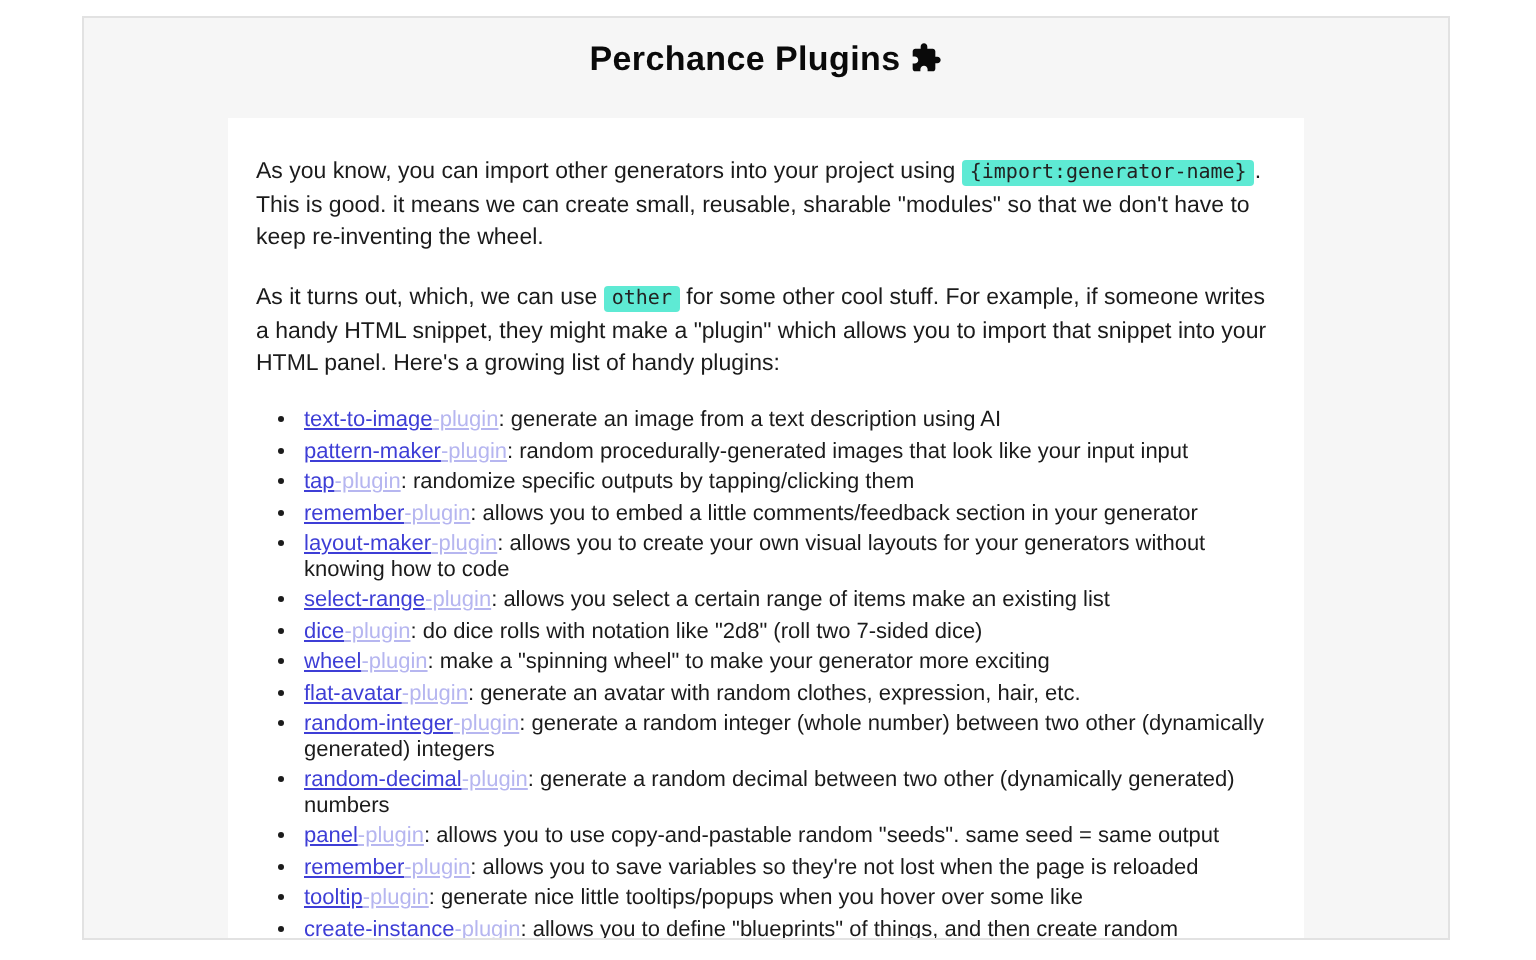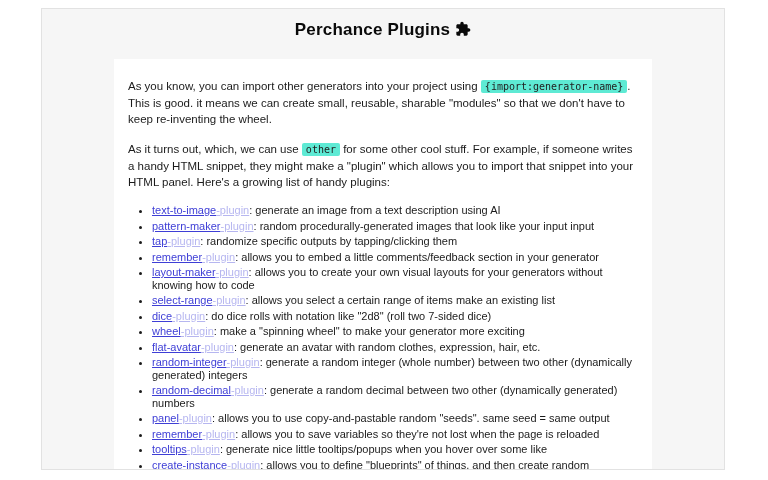--- a/index.html
+++ b/index.html
@@ -87,17 +87,17 @@
         <li><a class="ln" href="#">remember</a><a class="lp" href="#">-plugin</a><span>: allows you to embed a little comments/feedback section in your generator</span></li>
         <li><a class="ln" href="#">layout-maker</a><a class="lp" href="#">-plugin</a><span>: allows you to create your own visual layouts for your generators without knowing how to code</span></li>
         <li><a class="ln" href="#">select-range</a><a class="lp" href="#">-plugin</a><span>: allows you select a certain range of items make an existing list</span></li>
         <li><a class="ln" href="#">dice</a><a class="lp" href="#">-plugin</a><span>: do dice rolls with notation like "2d8" (roll two 7-sided dice)</span></li>
         <li><a class="ln" href="#">wheel</a><a class="lp" href="#">-plugin</a><span>: make a "spinning wheel" to make your generator more exciting</span></li>
         <li><a class="ln" href="#">flat-avatar</a><a class="lp" href="#">-plugin</a><span>: generate an avatar with random clothes, expression, hair, etc.</span></li>
         <li><a class="ln" href="#">random-integer</a><a class="lp" href="#">-plugin</a><span>: generate a random integer (whole number) between two other (dynamically generated) integers</span></li>
         <li><a class="ln" href="#">random-decimal</a><a class="lp" href="#">-plugin</a><span>: generate a random decimal between two other (dynamically generated) numbers</span></li>
         <li><a class="ln" href="#">panel</a><a class="lp" href="#">-plugin</a><span>: allows you to use copy-and-pastable random "seeds". same seed = same output</span></li>
         <li><a class="ln" href="#">remember</a><a class="lp" href="#">-plugin</a><span>: allows you to save variables so they're not lost when the page is reloaded</span></li>
-        <li><a class="ln" href="#">tooltips</a><a class="lp" href="#">-plugin</a><span>: generate nice little tooltips/popups when you hover over some like</span></li>
+        <li><a class="ln" href="#">tooltip</a><a class="lp" href="#">-plugin</a><span>: generate nice little tooltips/popups when you hover over some like</span></li>
         <li><a class="ln" href="#">create-instance</a><a class="lp" href="#">-plugin</a><span>: allows you to define "blueprints" of things, and then create random instances of them</span></li>
       </ul>
   </div>
 </div>
 
 </body></html>

